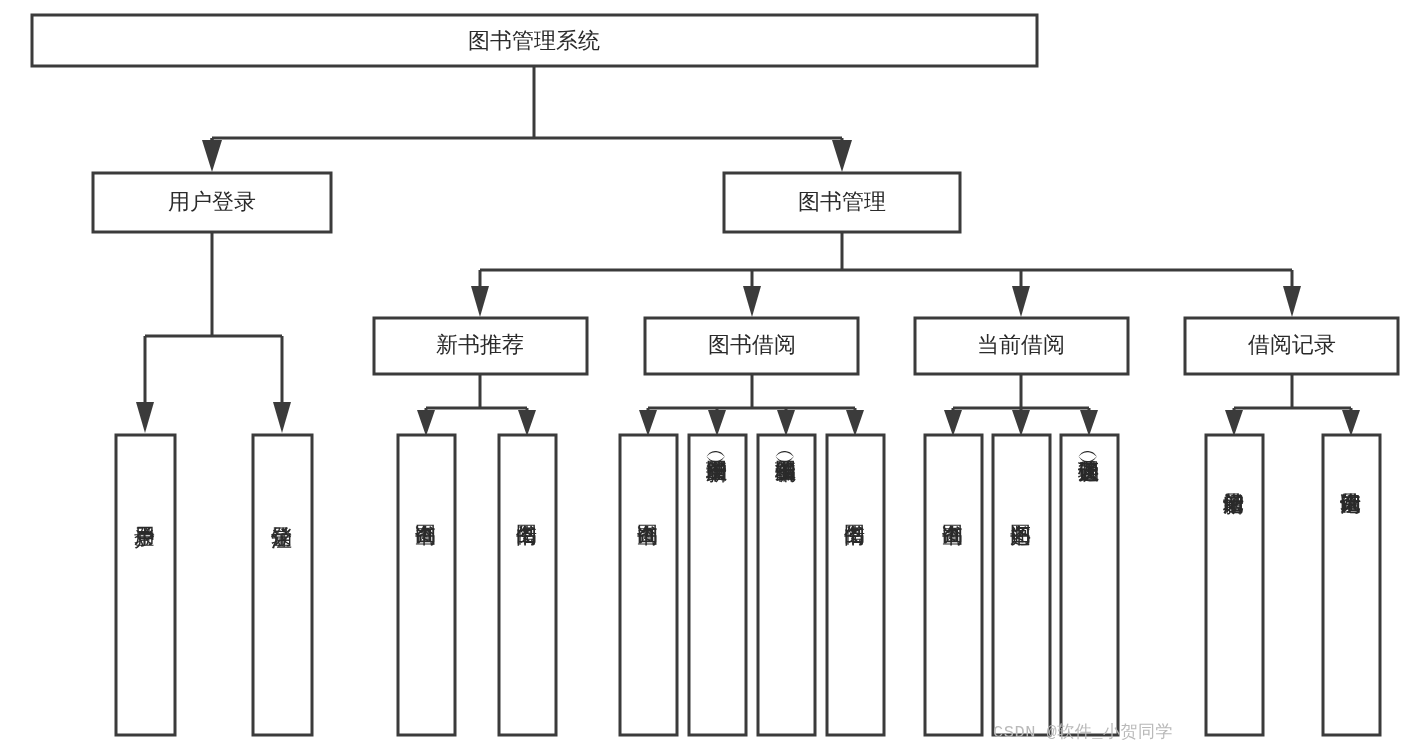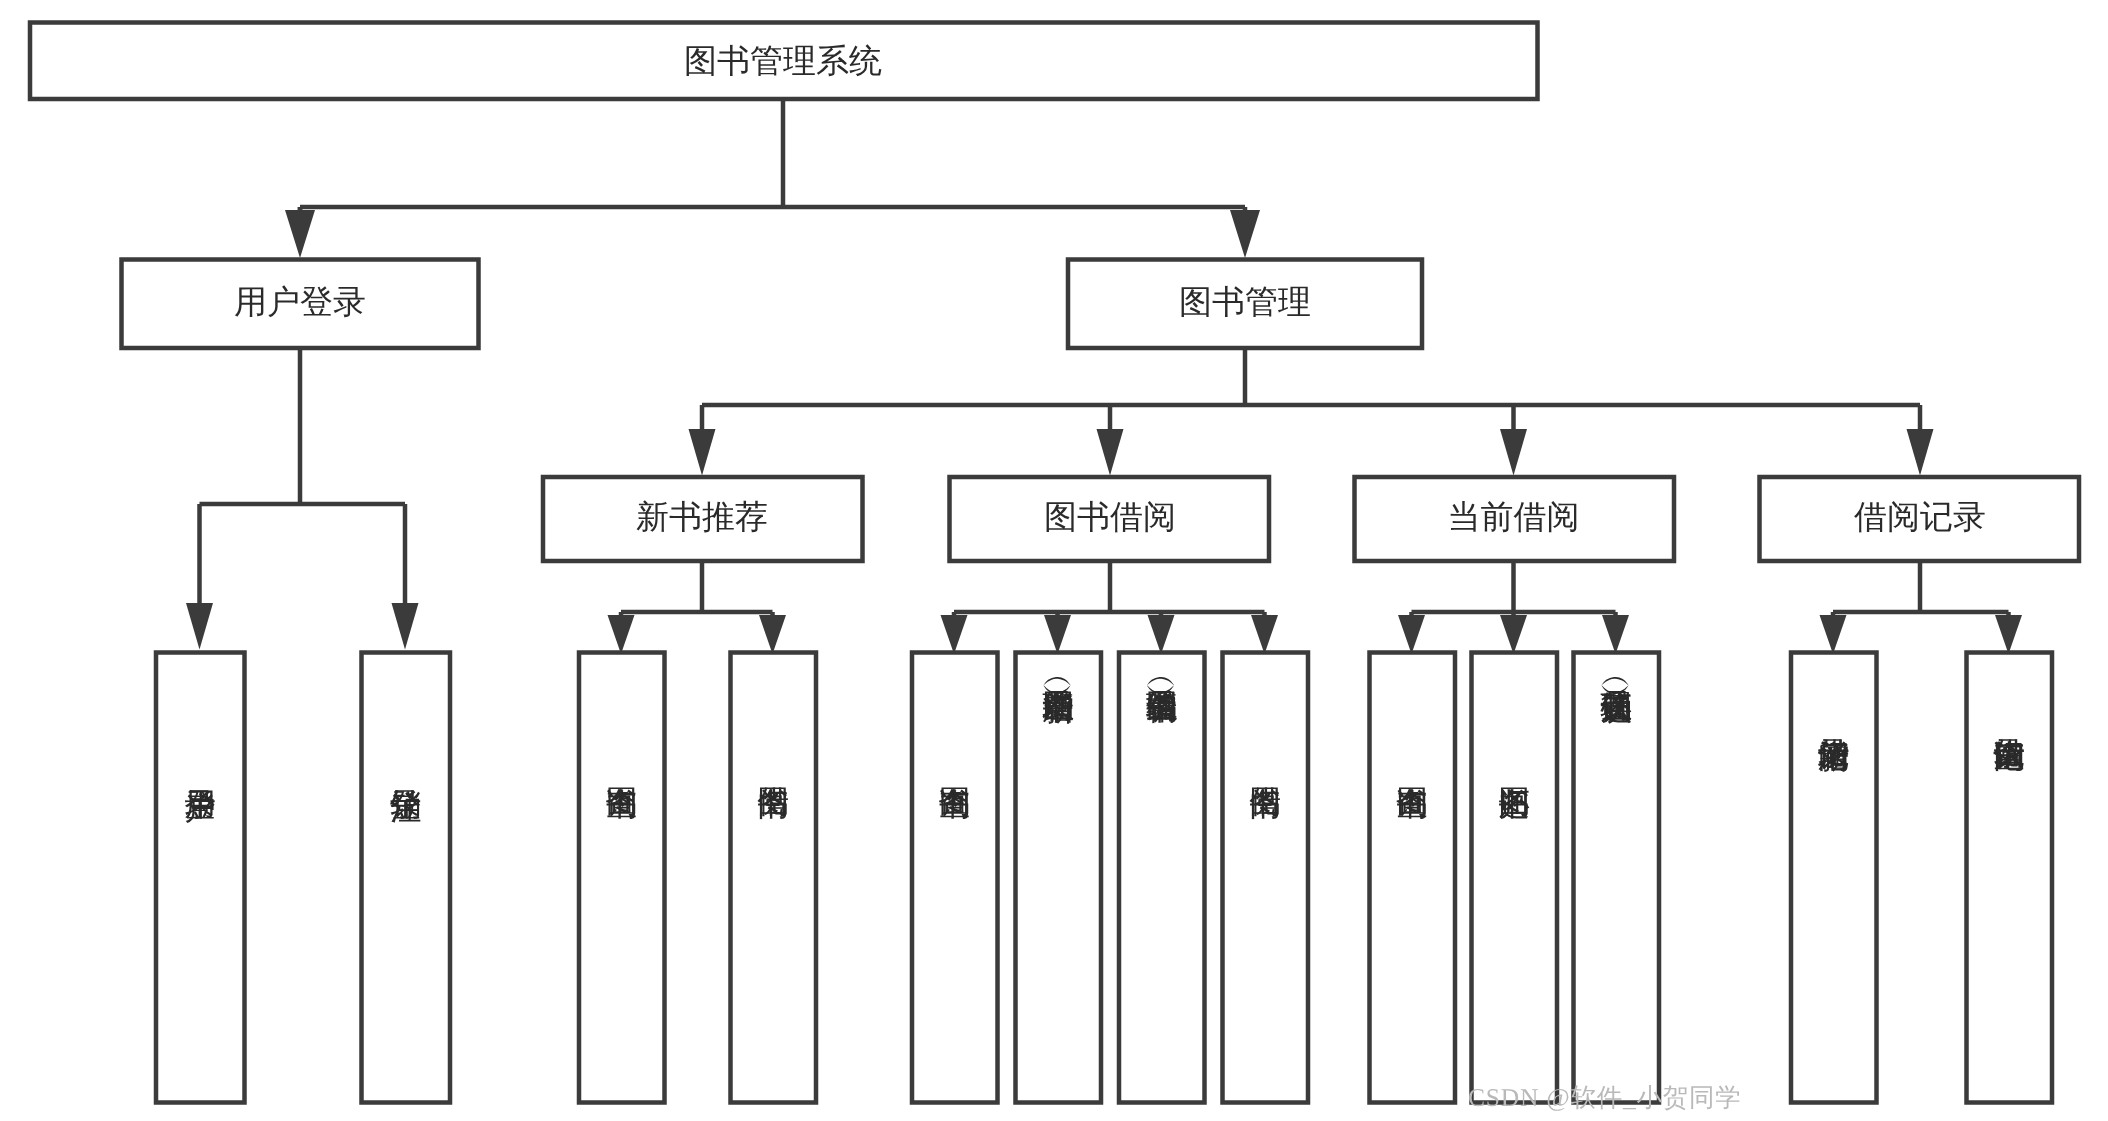--- a/index.html
+++ b/index.html
@@ -9,21 +9,21 @@
   }
   body {
     width: 1405px;
     height: 747px;
     font-family: "Liberation Sans", "DejaVu Sans", sans-serif;
     overflow: hidden;
     position: relative;
   }
   #diagram-root {
     position: absolute;
-    left: 0;
+    left: 12px;
     top: 0;
     width: 1169px;
     height: 747px;
   }
   svg#flow {
     display: block;
     width: 1405px;
     height: 747px;
   }
   .node-box {
@@ -51,21 +51,21 @@
   .node-label-v {
     font-family: "Liberation Sans", "DejaVu Sans", sans-serif;
     font-size: 21px;
     fill: #2a2a2a;
     text-anchor: middle;
   }
   .watermark {
     position: absolute;
     right: 8px;
     bottom: 4px;
-    font-family: Liberation Serif, serif;
+    font-family: Liberation Mono, monospace;
     font-size: 17px;
     color: #b9b9b9;
     white-space: nowrap;
     pointer-events: none;
     letter-spacing: 0.5px;
   }
 </style>
 </head>
 <body>
 

